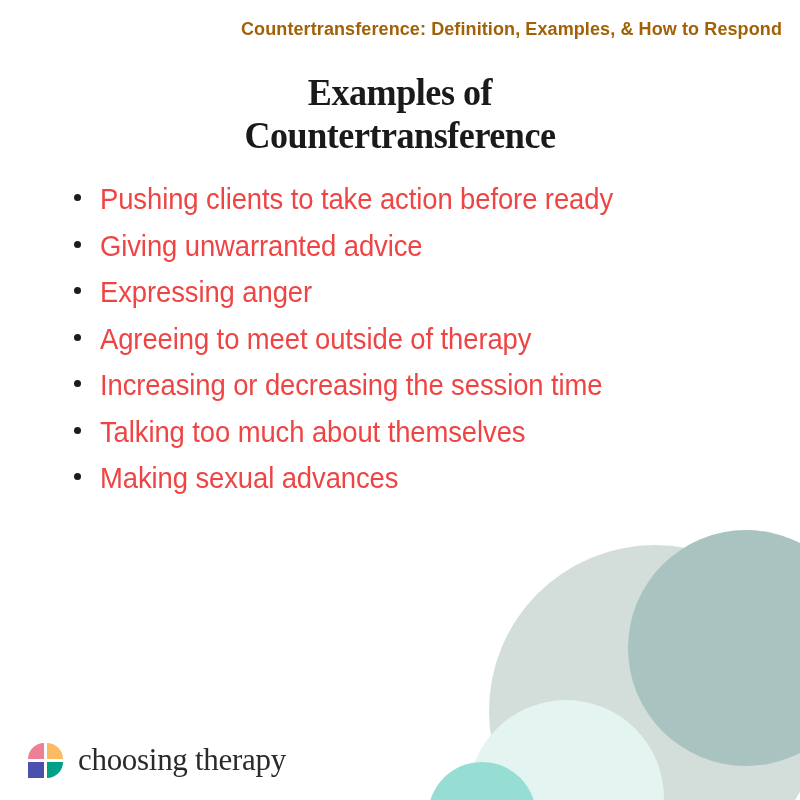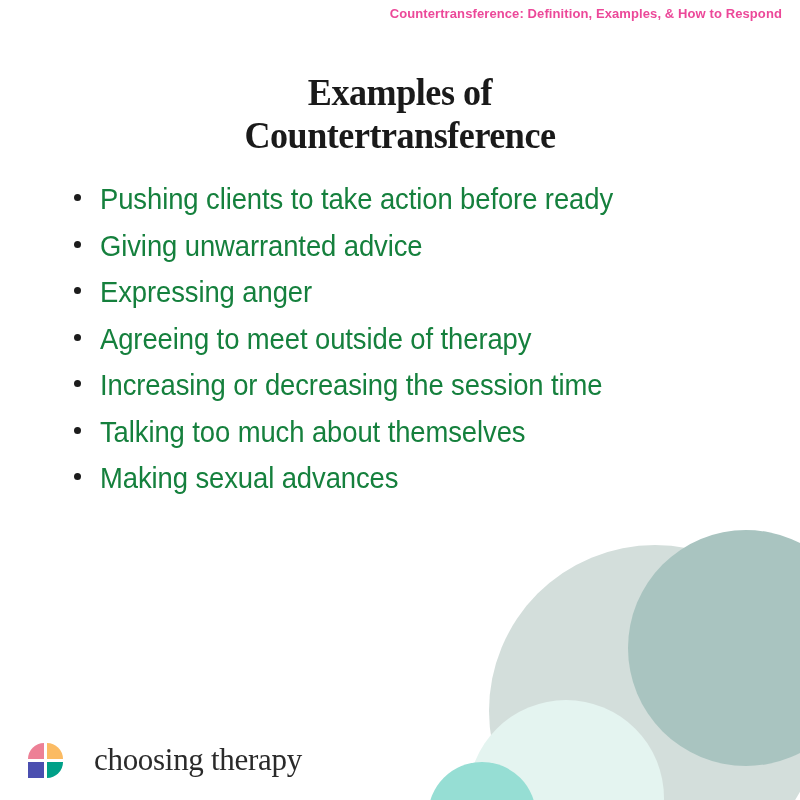--- a/index.html
+++ b/index.html
@@ -56,26 +56,26 @@
     width: 108px;
     height: 108px;
     left: 428px;
     top: 762px;
     background: #96ded4;
   }
 
   
   .top-header {
     position: absolute;
-    top: 6px;
+    top: 19px;
     right: 18px;
     font-family: "Liberation Sans", sans-serif;
-    font-size: 13px;
+    font-size: 18px;
     font-weight: 600;
-    color: #ec4899;
+    color: #a16207;
     letter-spacing: 0.1px;
     white-space: nowrap;
   }
 
   
   .title {
     position: absolute;
     top: 46px;
     left: 0;
     width: 800px;
@@ -101,21 +101,21 @@
     margin: 0;
     padding: 0;
     list-style: none;
   }
   .bullet-item {
     display: flex;
     align-items: baseline;
     height: 46.5px;
     font-family: "Liberation Sans", sans-serif;
     font-size: 29.5px;
-    color: #15803d;
+    color: #ef4444;
     white-space: nowrap;
   }
   .bullet-dot {
     flex: 0 0 auto;
     width: 7px;
     height: 7px;
     border-radius: 50%;
     background: #1c1c1c;
     margin-right: 19px;
     position: relative;
@@ -128,21 +128,20 @@
     letter-spacing: -0.1px;
   }
 
   
   .brand {
     position: absolute;
     left: 28px;
     bottom: 22px;
     display: flex;
     align-items: center;
-    gap: 16px;
   }
   .logo-mark {
     position: relative;
     width: 35px;
     height: 35px;
     flex: 0 0 auto;
   }
   .logo-q {
     position: absolute;
     width: 16px;

